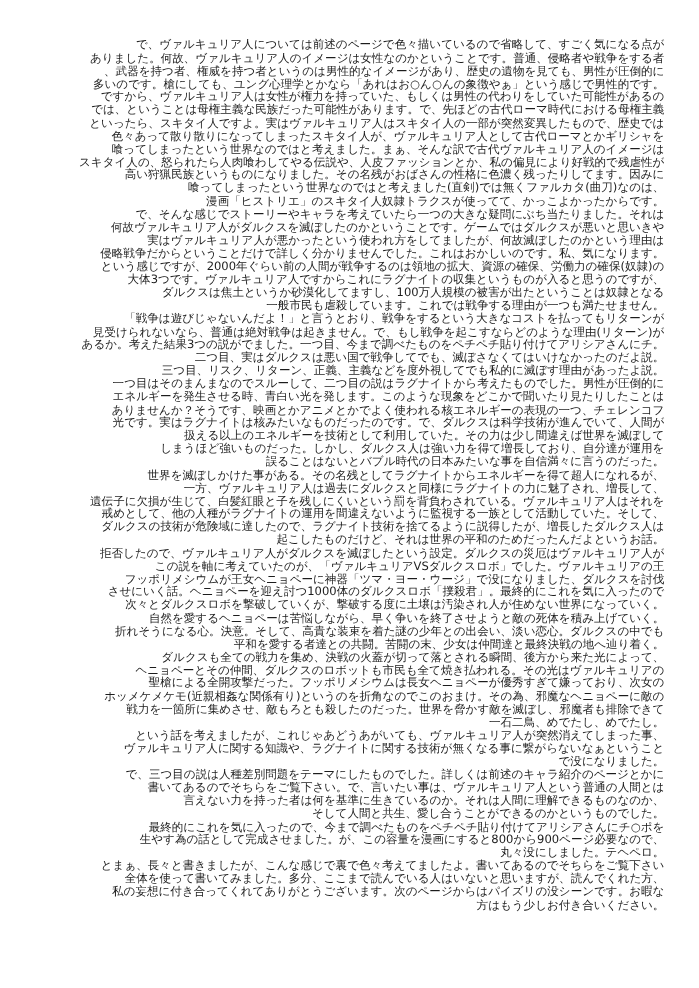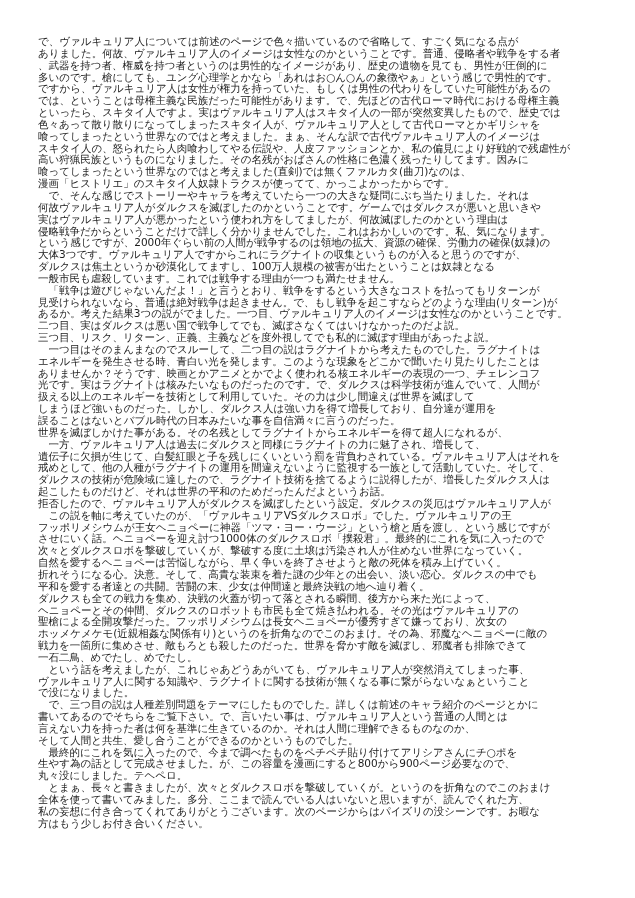--- a/index.html
+++ b/index.html
@@ -20,20 +20,21 @@
     top: 0;
     width: 635px;
     height: 898px;
     background: #ffffff;
   }
   .text-block {
     position: absolute;
     left: 38px;
     top: 36px;
     width: 566px;
+    text-align: right;
   }
   .line {
     font-size: 10.5px;
     line-height: 11.85px;
     height: 11.85px;
     color: #1c1c1c;
     white-space: pre;
     letter-spacing: 0px;
     font-weight: 500;
     overflow: visible;
@@ -60,39 +61,39 @@
       <div class="line">　で、そんな感じでストーリーやキャラを考えていたら一つの大きな疑問にぶち当たりました。それは</div>
       <div class="line">何故ヴァルキュリア人がダルクスを滅ぼしたのかということです。ゲームではダルクスが悪いと思いきや</div>
       <div class="line">実はヴァルキュリア人が悪かったという使われ方をしてましたが、何故滅ぼしたのかという理由は</div>
       <div class="line">侵略戦争だからということだけで詳しく分かりませんでした。これはおかしいのです。私、気になります。</div>
       <div class="line">という感じですが、2000年ぐらい前の人間が戦争するのは領地の拡大、資源の確保、労働力の確保(奴隷)の</div>
       <div class="line">大体3つです。ヴァルキュリア人ですからこれにラグナイトの収集というものが入ると思うのですが、</div>
       <div class="line">ダルクスは焦土というか砂漠化してますし、100万人規模の被害が出たということは奴隷となる</div>
       <div class="line">一般市民も虐殺しています。これでは戦争する理由が一つも満たせません。</div>
       <div class="line">　「戦争は遊びじゃないんだよ！」と言うとおり、戦争をするという大きなコストを払ってもリターンが</div>
       <div class="line">見受けられないなら、普通は絶対戦争は起きません。で、もし戦争を起こすならどのような理由(リターン)が</div>
-      <div class="line">あるか。考えた結果3つの説がでました。一つ目、ヴァルキュリア人のイメージは女性なのかということです。</div>
+      <div class="line">あるか。考えた結果3つの説がでました。一つ目、今まで調べたものをペチペチ貼り付けてアリシアさんにチ。</div>
       <div class="line">二つ目、実はダルクスは悪い国で戦争してでも、滅ぼさなくてはいけなかったのだよ説。</div>
       <div class="line">三つ目、リスク、リターン、正義、主義などを度外視してでも私的に滅ぼす理由があったよ説。</div>
-      <div class="line">　一つ目はそのまんまなのでスルーして、二つ目の説はラグナイトから考えたものでした。ラグナイトは</div>
+      <div class="line">　一つ目はそのまんまなのでスルーして、二つ目の説はラグナイトから考えたものでした。男性が圧倒的に</div>
       <div class="line">エネルギーを発生させる時、青白い光を発します。このような現象をどこかで聞いたり見たりしたことは</div>
       <div class="line">ありませんか？そうです、映画とかアニメとかでよく使われる核エネルギーの表現の一つ、チェレンコフ</div>
       <div class="line">光です。実はラグナイトは核みたいなものだったのです。で、ダルクスは科学技術が進んでいて、人間が</div>
       <div class="line">扱える以上のエネルギーを技術として利用していた。その力は少し間違えば世界を滅ぼして</div>
       <div class="line">しまうほど強いものだった。しかし、ダルクス人は強い力を得て増長しており、自分達が運用を</div>
       <div class="line">誤ることはないとバブル時代の日本みたいな事を自信満々に言うのだった。</div>
       <div class="line">世界を滅ぼしかけた事がある。その名残としてラグナイトからエネルギーを得て超人になれるが、</div>
       <div class="line">　一方、ヴァルキュリア人は過去にダルクスと同様にラグナイトの力に魅了され、増長して、</div>
       <div class="line">遺伝子に欠損が生じて、白髪紅眼と子を残しにくいという罰を背負わされている。ヴァルキュリア人はそれを</div>
       <div class="line">戒めとして、他の人種がラグナイトの運用を間違えないように監視する一族として活動していた。そして、</div>
       <div class="line">ダルクスの技術が危険域に達したので、ラグナイト技術を捨てるように説得したが、増長したダルクス人は</div>
       <div class="line">起こしたものだけど、それは世界の平和のためだったんだよというお話。</div>
       <div class="line">拒否したので、ヴァルキュリア人がダルクスを滅ぼしたという設定。ダルクスの災厄はヴァルキュリア人が</div>
       <div class="line">　この説を軸に考えていたのが、「ヴァルキュリアVSダルクスロボ」でした。ヴァルキュリアの王</div>
-      <div class="line">フッポリメシウムが王女ヘニョペーに神器「ツマ・ヨー・ウージ」という槍と盾を渡し、という感じですが</div>
+      <div class="line">フッポリメシウムが王女ヘニョペーに神器「ツマ・ヨー・ウージ」で没になりました、ダルクスを討伐</div>
       <div class="line">させにいく話。ヘニョペーを迎え討つ1000体のダルクスロボ「撲殺君」。最終的にこれを気に入ったので</div>
       <div class="line">次々とダルクスロボを撃破していくが、撃破する度に土壌は汚染され人が住めない世界になっていく。</div>
       <div class="line">自然を愛するヘニョペーは苦悩しながら、早く争いを終了させようと敵の死体を積み上げていく。</div>
       <div class="line">折れそうになる心。決意。そして、高貴な装束を着た謎の少年との出会い、淡い恋心。ダルクスの中でも</div>
       <div class="line">平和を愛する者達との共闘。苦闘の末、少女は仲間達と最終決戦の地へ辿り着く。</div>
       <div class="line">ダルクスも全ての戦力を集め、決戦の火蓋が切って落とされる瞬間、後方から来た光によって、</div>
       <div class="line">ヘニョペーとその仲間、ダルクスのロボットも市民も全て焼き払われる。その光はヴァルキュリアの</div>
       <div class="line">聖槍による全開攻撃だった。フッポリメシウムは長女ヘニョペーが優秀すぎて嫌っており、次女の</div>
       <div class="line">ホッメケメケモ(近親相姦な関係有り)というのを折角なのでこのおまけ。その為、邪魔なヘニョペーに敵の</div>
       <div class="line">戦力を一箇所に集めさせ、敵もろとも殺したのだった。世界を脅かす敵を滅ぼし、邪魔者も排除できて</div>
@@ -100,18 +101,18 @@
       <div class="line">　という話を考えましたが、これじゃあどうあがいても、ヴァルキュリア人が突然消えてしまった事、</div>
       <div class="line">ヴァルキュリア人に関する知識や、ラグナイトに関する技術が無くなる事に繋がらないなぁということ</div>
       <div class="line">で没になりました。</div>
       <div class="line">　で、三つ目の説は人種差別問題をテーマにしたものでした。詳しくは前述のキャラ紹介のページとかに</div>
       <div class="line">書いてあるのでそちらをご覧下さい。で、言いたい事は、ヴァルキュリア人という普通の人間とは</div>
       <div class="line">言えない力を持った者は何を基準に生きているのか。それは人間に理解できるものなのか、</div>
       <div class="line">そして人間と共生、愛し合うことができるのかというものでした。</div>
       <div class="line">　最終的にこれを気に入ったので、今まで調べたものをペチペチ貼り付けてアリシアさんにチ○ポを</div>
       <div class="line">生やす為の話として完成させました。が、この容量を漫画にすると800から900ページ必要なので、</div>
       <div class="line">丸々没にしました。テヘペロ。</div>
-      <div class="line">　とまぁ、長々と書きましたが、次々とダルクスロボを撃破していくが。というのを折角なのでこのおまけ</div>
+      <div class="line">　とまぁ、長々と書きましたが、こんな感じで裏で色々考えてましたよ。書いてあるのでそちらをご覧下さい</div>
       <div class="line">全体を使って書いてみました。多分、ここまで読んでいる人はいないと思いますが、読んでくれた方、</div>
       <div class="line">私の妄想に付き合ってくれてありがとうございます。次のページからはパイズリの没シーンです。お暇な</div>
       <div class="line">方はもう少しお付き合いください。</div>
     </div>
 </div>
 
 </body></html>

